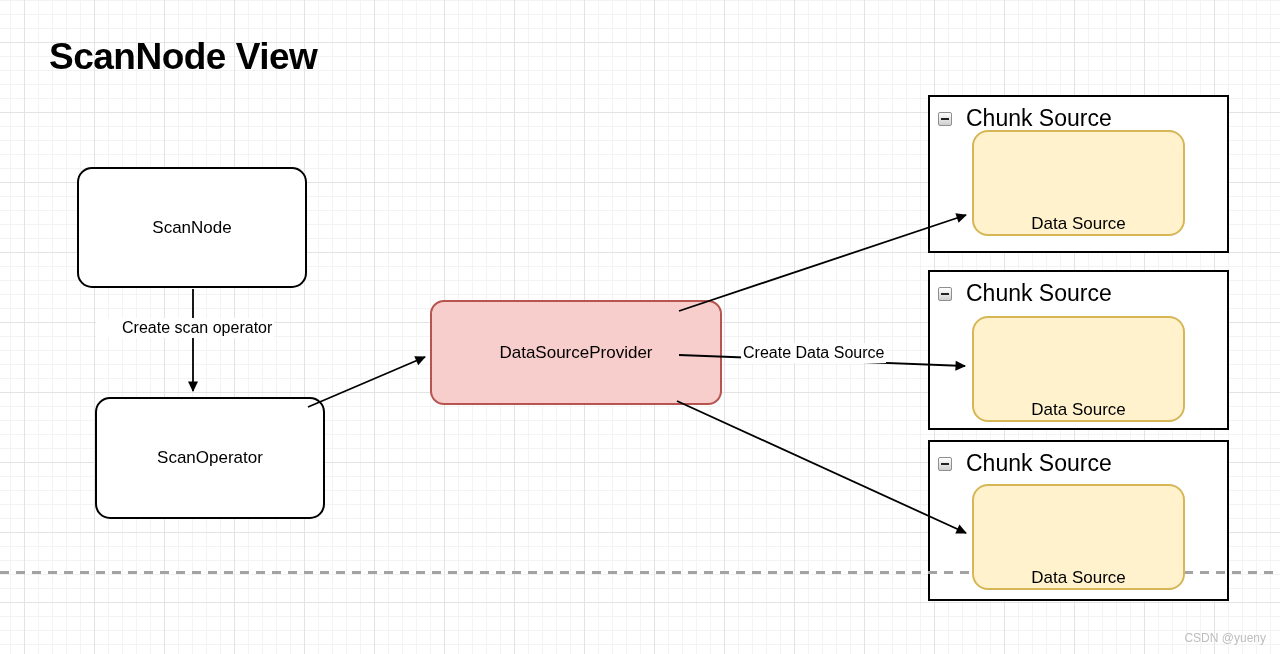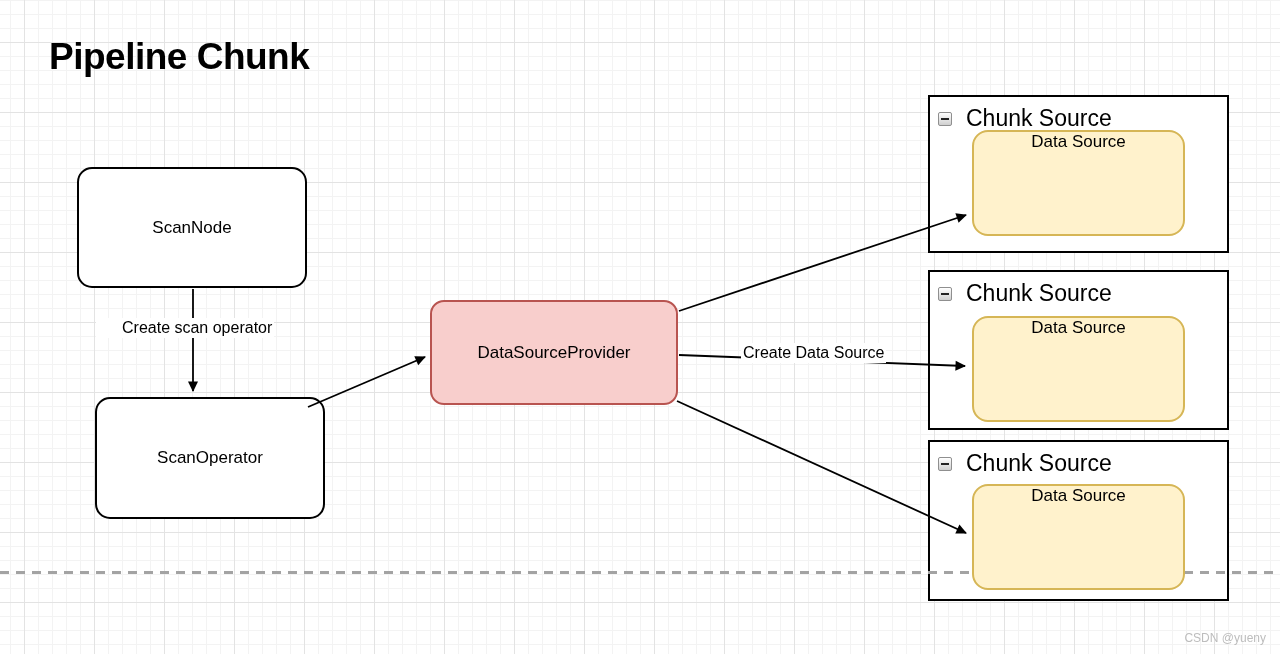--- a/index.html
+++ b/index.html
@@ -36,21 +36,21 @@
     border-radius: 15px;
     display: flex;
     align-items: center;
     justify-content: center;
     font-size: 17px;
     text-align: center;
     z-index: 2;
   }
   .node.scan-node    { left: 77px;  top: 167px; width: 230px; height: 121px; }
   .node.scan-operator{ left: 77px;  top: 397px; width: 230px; height: 122px; margin-left: 18px; }
-  .node.provider     { left: 430px; top: 300px; width: 248px; height: 105px; border-radius: 14px; }
+  .node.provider     { left: 430px; top: 300px; width: 292px; height: 105px; border-radius: 14px; }
   .container {
     position: absolute;
     left: 928px;
     width: 301px;
     height: 158px;
     background: #ffffff;
     border: 2px solid #000000;
     z-index: 0;
   }
   .container.c1 { top: 95px; }
@@ -77,21 +77,21 @@
   .minus-bar { width: 8px; height: 2px; background: #222; }
   .container-title { font-size: 23px; }
   .datasource {
     position: absolute;
     left: 972px;
     width: 213px;
     height: 106px;
     border: 2px solid;
     border-radius: 16px;
     display: flex;
-    align-items: flex-start;
+    align-items: flex-end;
     justify-content: center;
     font-size: 17px;
     z-index: 2;
   }
   .datasource.d1 { top: 130px; }
   .datasource.d2 { top: 316px; }
   .datasource.d3 { top: 484px; }
   .edges-layer {
     position: absolute;
     left: 0; top: 0;
@@ -122,21 +122,21 @@
     font-size: 12px;
     color: #bdbdbd;
     z-index: 4;
   }
 </style>
 </head>
 <body>
 
 <div class="canvas">
 
-  <div class="page-title">Pipeline Chunk</div>
+  <div class="page-title">ScanNode View</div>
 
   <svg class="edges-layer" viewBox="0 0 1280 654">
     <defs>
       <marker id="arrow" markerUnits="userSpaceOnUse" markerWidth="14" markerHeight="14" refX="11" refY="6.5" orient="auto">
         <path d="M1.5,1.5 L12,6.5 L1.5,11.5 Z" fill="#000"></path>
       </marker>
     </defs>
     <path d="M193,289 L193,391" stroke="#000" stroke-width="1.8" fill="none" marker-end="url(#arrow)"></path>
     <path d="M308,407 L425,357" stroke="#000" stroke-width="1.8" fill="none" marker-end="url(#arrow)"></path>
     <path d="M679,311 L966,215" stroke="#000" stroke-width="1.8" fill="none" marker-end="url(#arrow)"></path>

